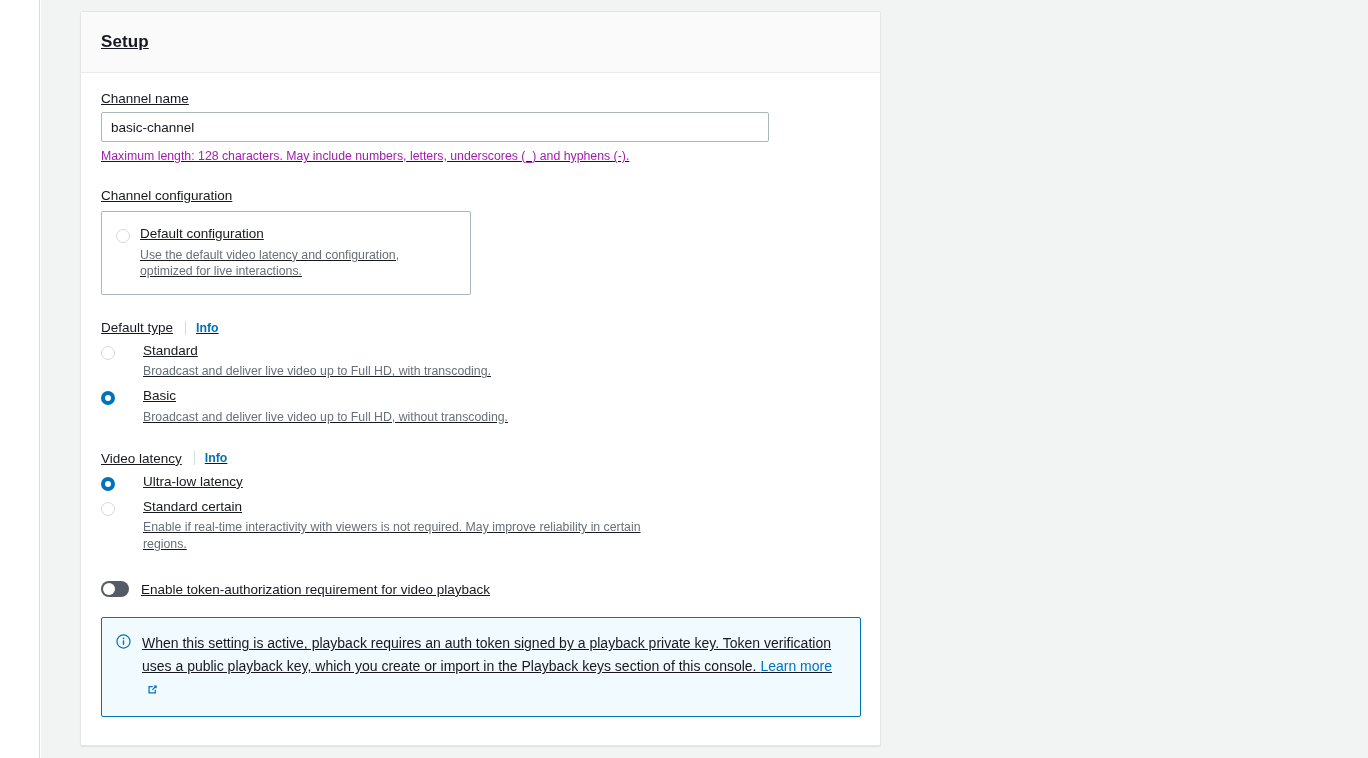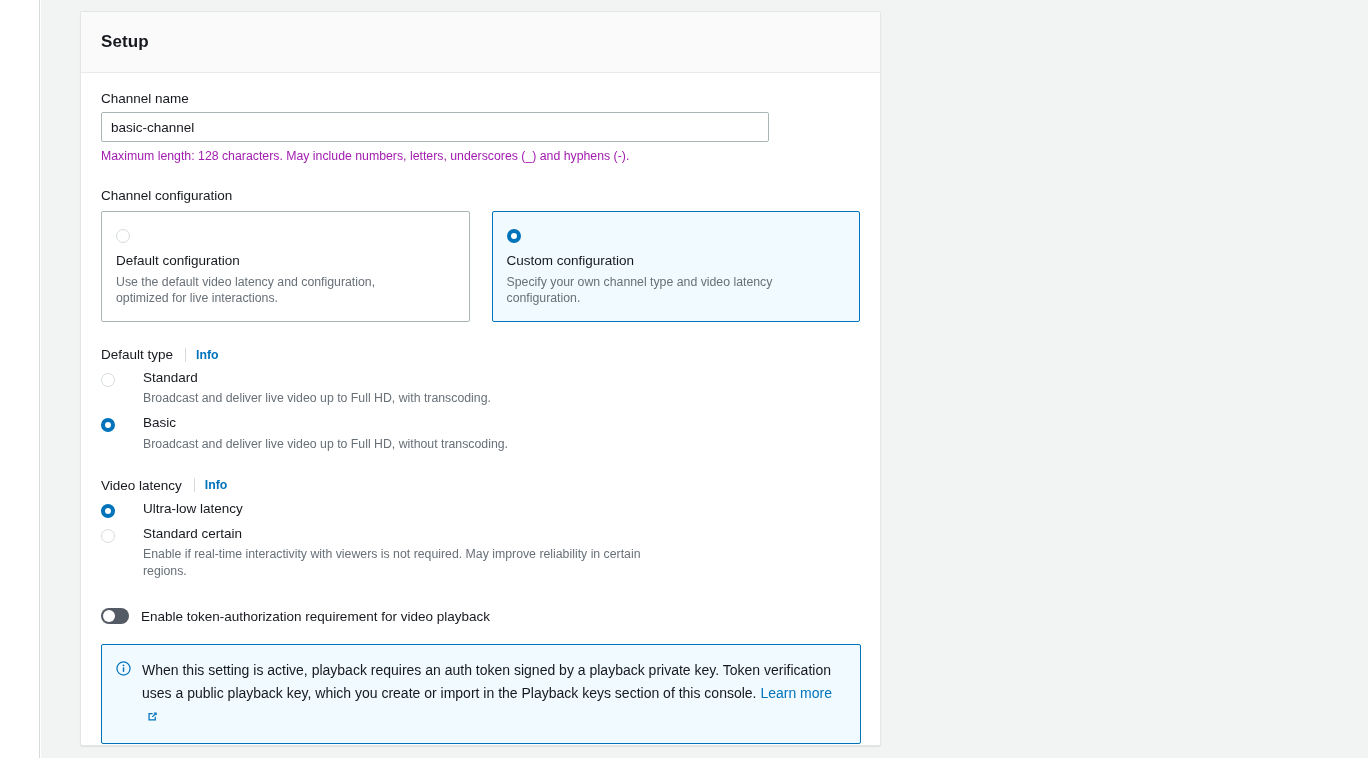--- a/index.html
+++ b/index.html
@@ -43,20 +43,21 @@
     position: absolute;
     left: 39px;
     top: 11px;
     width: 801px;
     height: 735px;
     background: #ffffff;
     border: 1px solid #e4e6e6;
     border-radius: 2px;
     box-sizing: border-box;
     box-shadow: 0 1px 1px 0 rgba(0,28,36,.08);
+    text-decoration: underline;
   }
 
   .card-header {
     height: 61px;
     background: #fafafa;
     border-bottom: 1px solid #e9ebeb;
     display: flex;
     align-items: center;
     padding: 0 20px;
     box-sizing: border-box;
@@ -130,21 +131,20 @@
     width: 370px;
     min-height: 76px;
     border: 1px solid #aab7b8;
     border-radius: 2px;
     background: #ffffff;
     padding: 14px 16px 14px 14px;
     box-sizing: border-box;
     display: flex;
     gap: 10px;
     cursor: pointer;
-    flex-direction: column;
   }
   .tile.selected {
     border: 1px solid #0073bb;
     background: #f1faff;
   }
   .tile-title {
     font-size: 13.5px;
     color: #16191f;
     line-height: 1.25;
   }
@@ -283,27 +283,20 @@
       <div class="tiles">
 
         <div class="tile">
           <span class="radio"></span>
           <div>
             <div class="tile-title">Default configuration</div>
             <div class="tile-desc">Use the default video latency and configuration, optimized for live interactions.</div>
           </div>
         </div>
 
-        <div class="tile selected">
-          <span class="radio checked"></span>
-          <div>
-            <div class="tile-title">Custom configuration</div>
-            <div class="tile-desc">Specify your own channel type and video latency configuration.</div>
-          </div>
-        </div>
 
       </div>
 
       
       <div class="section-label">
         <span>Default type</span>
         <span class="label-sep"></span>
         <a class="info-link">Info</a>
       </div>
 

